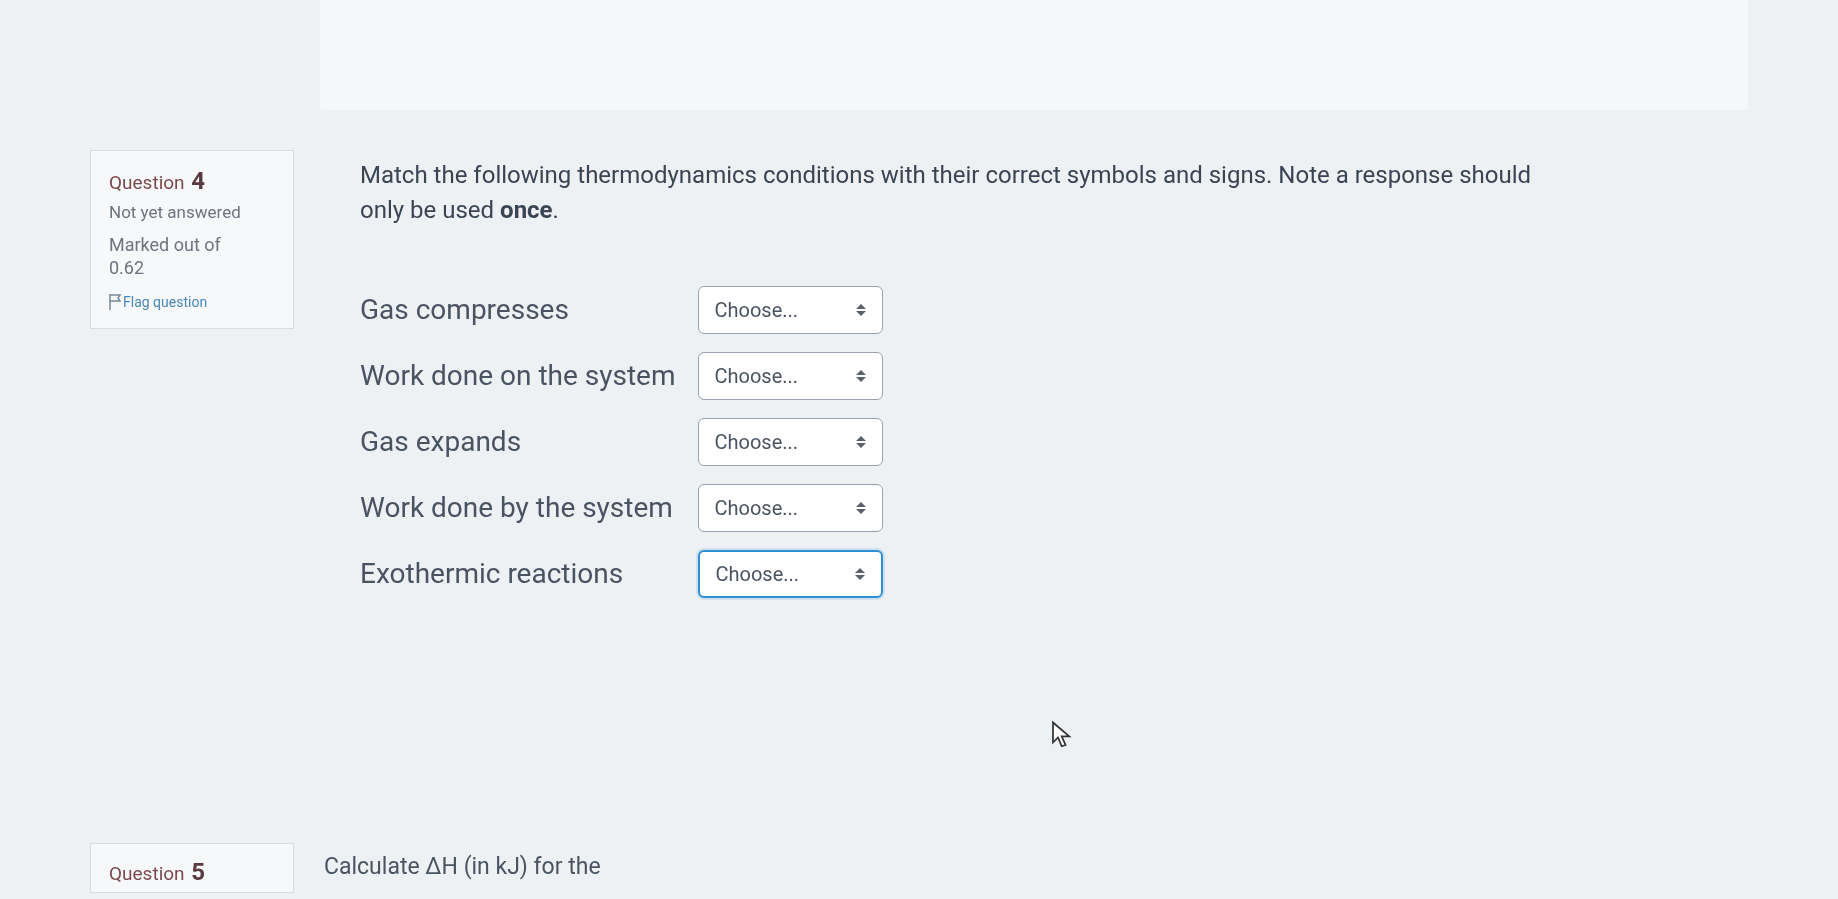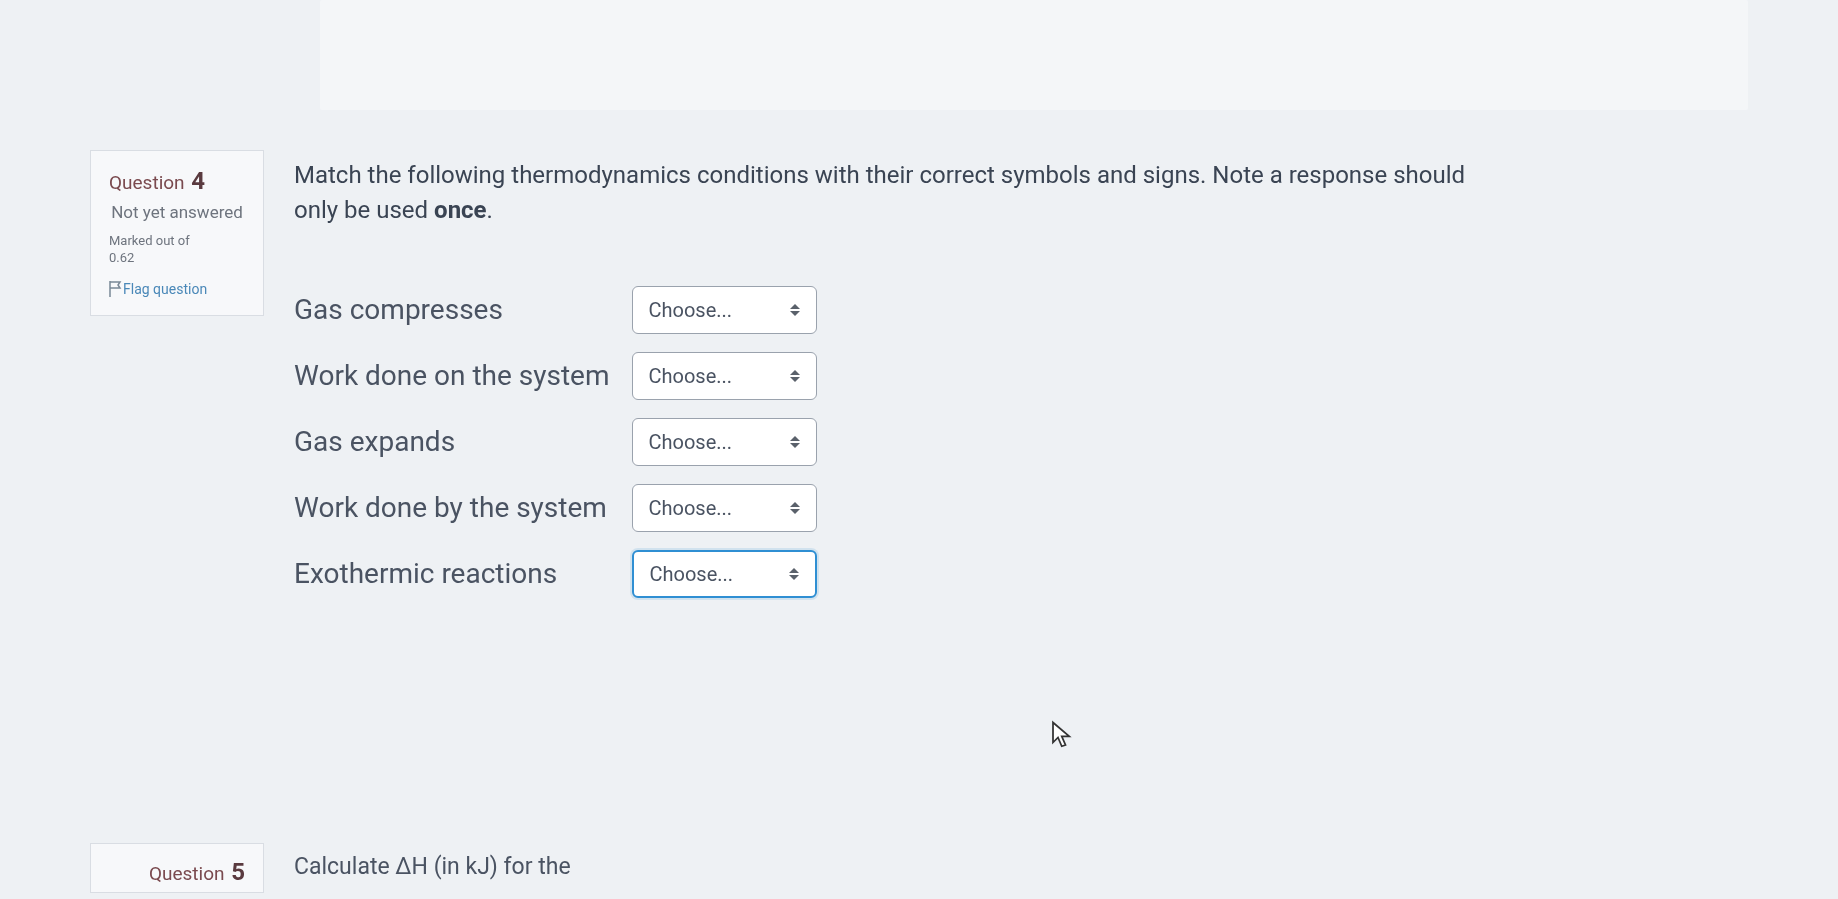--- a/index.html
+++ b/index.html
@@ -24,21 +24,21 @@
     .layout {
       position: absolute;
       top: 150px;
       left: 90px;
       right: 90px;
       display: flex;
       gap: 30px;
       align-items: flex-start;
     }
     .question-info {
-      width: 174px;
+      width: 204px;
       background: #f7f8fa;
       border: 1px solid #d9dde3;
       padding: 16px 18px 18px 18px;
       flex-shrink: 0;
     }
     .q-title {
       font-size: 19px;
       color: #7a4a4f;
       font-weight: 400;
       margin-bottom: 6px;
@@ -47,24 +47,23 @@
       font-size: 24px;
       font-weight: 700;
       color: #5a3a3f;
       margin-left: 2px;
     }
     .q-status {
       font-size: 17px;
       color: #6e747e;
       line-height: 1.3;
       margin-bottom: 10px;
-      text-align: center;
     }
     .q-mark {
-      font-size: 13px;
+      font-size: 18px;
       color: #6e747e;
       line-height: 1.3;
       margin-bottom: 14px;
     }
     .q-flag {
       font-size: 14px;
       color: #4a88b8;
       cursor: pointer;
       display: flex;
       align-items: center;
@@ -72,20 +71,21 @@
     .flag-icon {
       width: 14px;
       height: 16px;
       display: inline-block;
     }
     .flag-icon svg { width: 100%; height: 100%; }
     .question-body {
       flex: 1;
       background: transparent;
       padding: 8px 0 0 0;
+      margin-left: 36px;
     }
     .stem {
       font-size: 24px;
       color: #3a4453;
       line-height: 1.45;
       margin-bottom: 40px;
       max-width: 1200px;
     }
     .stem .once { font-weight: 700; }
     .match-table {
@@ -176,21 +176,20 @@
       bottom: 6px;
       display: flex;
       gap: 30px;
       align-items: flex-start;
     }
     .question-info.sm {
       padding-top: 14px;
       padding-bottom: 2px;
       height: 50px;
       overflow: hidden;
-      text-align: right;
     }
     .next-stem {
       font-size: 23px;
       color: #4a5362;
       padding-top: 10px;
     }
 
     .cursor {
       position: absolute;
       top: 720px;

